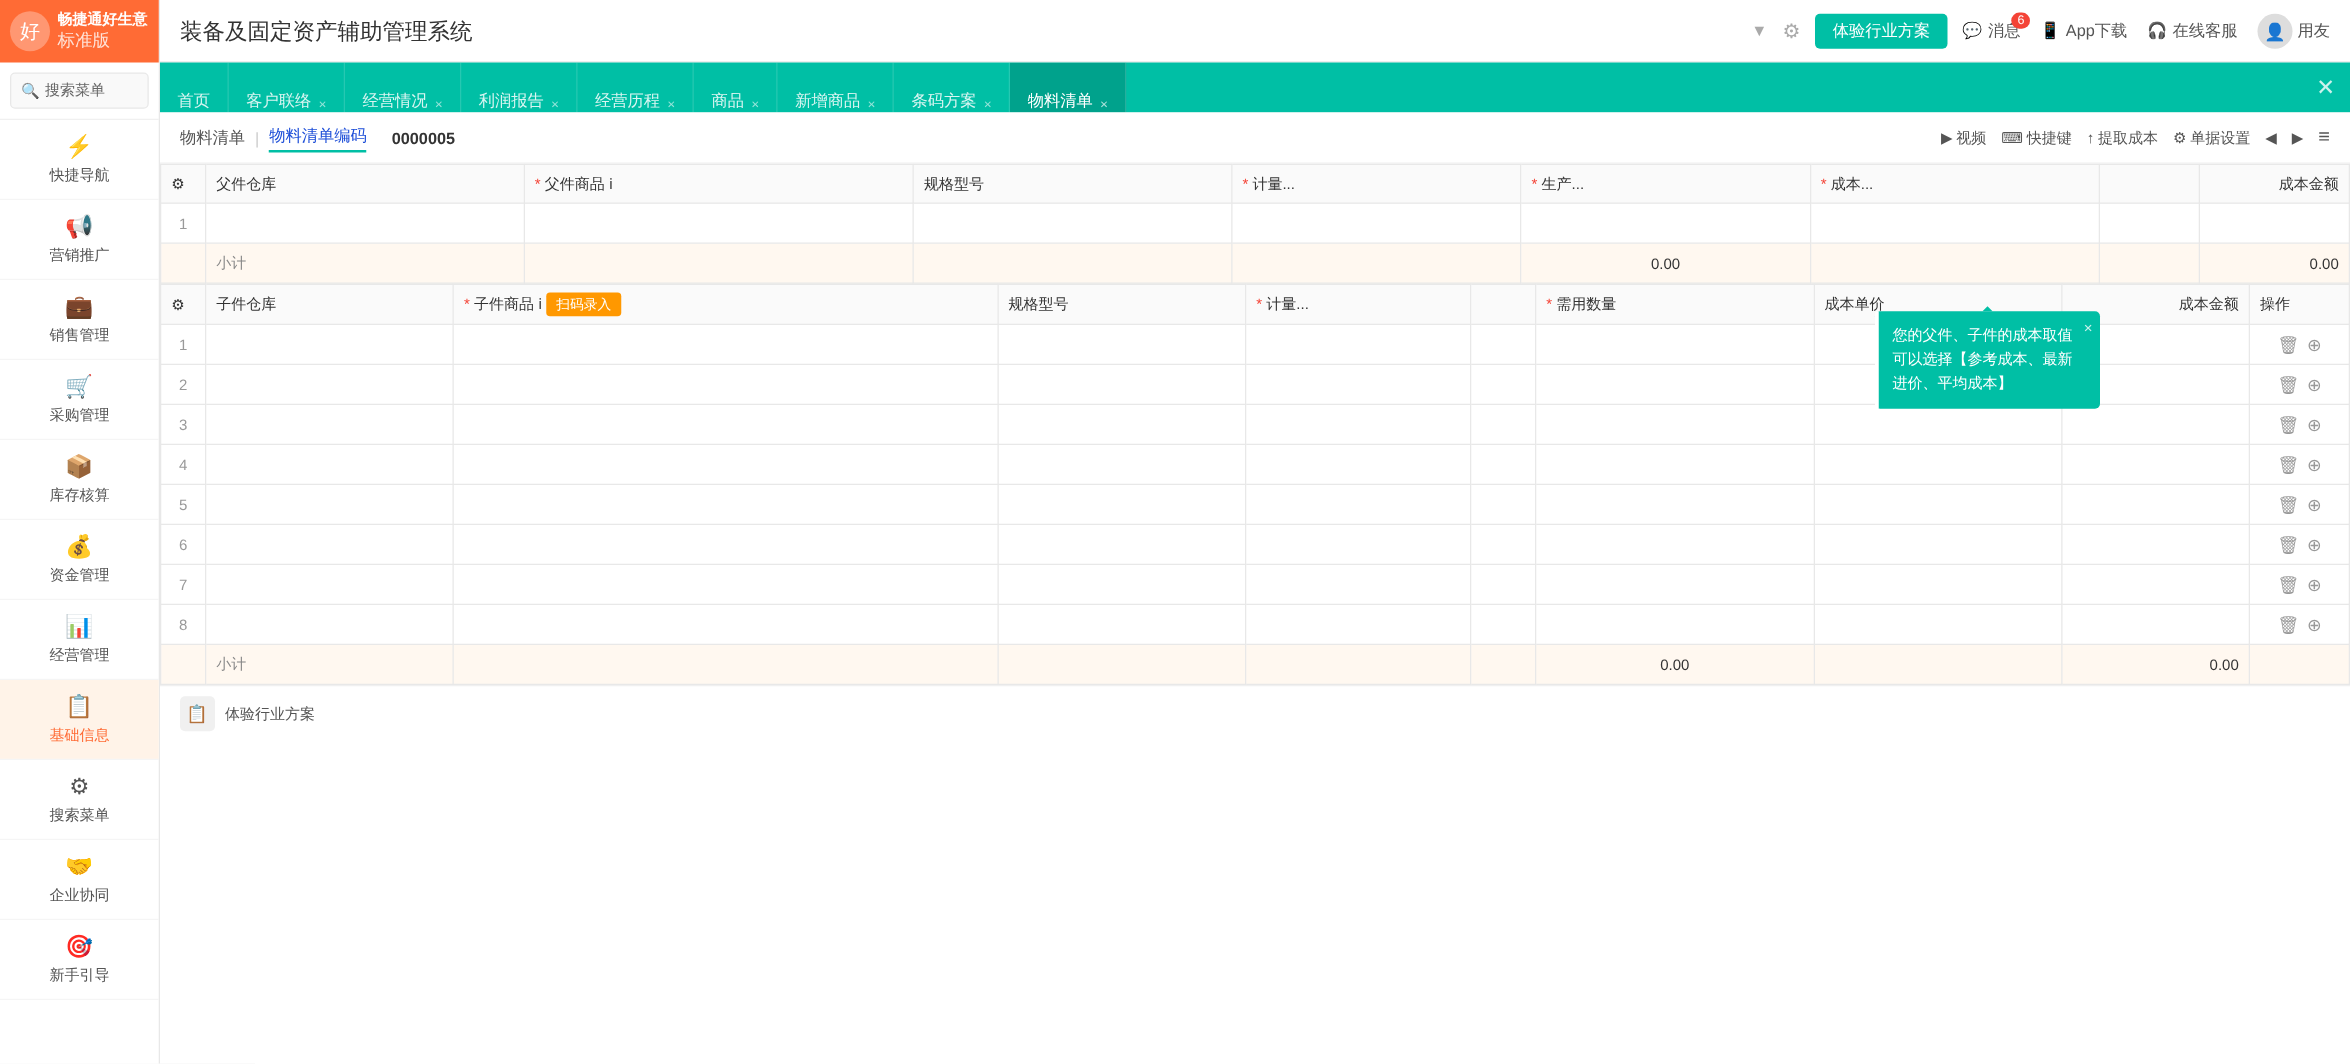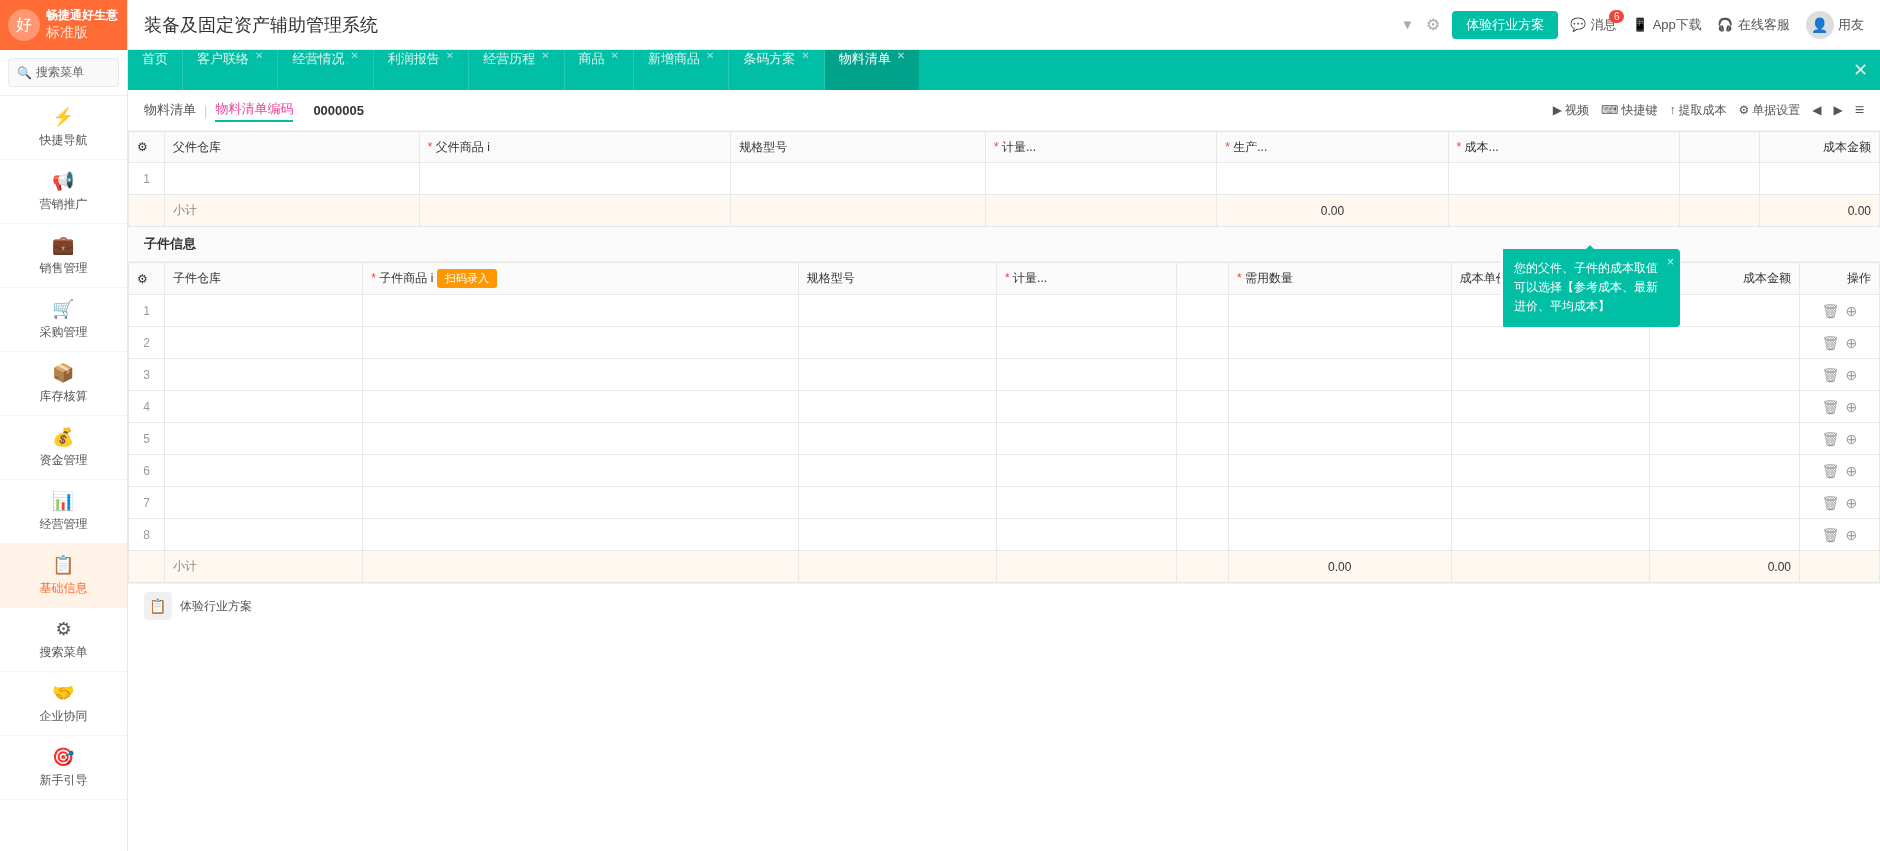--- a/index.html
+++ b/index.html
@@ -144,27 +144,28 @@
     .nav-tabs {
       background: #00bfa5;
       display: flex;
       align-items: stretch;
       height: 40px;
       overflow: hidden;
     }
     .nav-tab {
       padding: 0 14px;
       display: flex;
-      align-items: flex-start;
+      align-items: flex-end;
       gap: 6px;
       color: rgba(255,255,255,0.85);
       cursor: pointer;
       font-size: 13px;
       white-space: nowrap;
       border-right: 1px solid rgba(255,255,255,0.15);
+      font-family: Liberation Mono, monospace;
     }
     .nav-tab.active { background: rgba(0,0,0,0.15); color: #fff; }
     .nav-tab .close-x {
       font-size: 10px;
       opacity: 0.7;
       cursor: pointer;
     }
     .nav-tab-close-all {
       margin-left: auto;
       padding: 0 12px;
@@ -193,21 +194,21 @@
       border-bottom: 1px solid #f0f0f0;
       background: #fff;
     }
     .sub-header-tab {
       color: #555;
       font-size: 13px;
       cursor: pointer;
       padding: 2px 0;
     }
     .sub-header-tab.active {
-      color: #ec4899;
+      color: #1d4ed8;
       border-bottom: 2px solid #00bfa5;
     }
     .sub-header-code {
       color: #333;
       font-weight: bold;
       font-size: 13px;
       margin-left: 12px;
     }
     .sub-header-actions {
       margin-left: auto;
@@ -568,37 +569,36 @@
             <td></td>
             <td></td>
             <td style="text-align:center;">0.00</td>
             <td></td>
             <td></td>
             <td style="text-align:right;">0.00</td>
           </tr>
         </tbody>
       </table>
 
-      <div class="section-title">子件信息</div>
       <table class="data-table">
         <thead>
           <tr>
             <th class="col-setting gear-icon-cell">⚙</th>
             <th>子件仓库</th>
             <th>
               <span class="required-star">*</span> 子件商品 ℹ
               <button class="scan-btn">扫码录入</button>
             </th>
             <th>规格型号</th>
             <th><span class="required-star">*</span> 计量...</th>
             <th></th>
             <th><span class="required-star">*</span> 需用数量</th>
             <th>成本单价</th>
             <th style="text-align:right;width:150px;">成本金额</th>
-            <th style="width:80px;text-align:right;">操作</th>
+            <th style="width:80px;text-align:left;">操作</th>
           </tr>
         </thead>
         <tbody id="child-table-body">
             <tr>
     <td class="row-num">1</td>
     <td></td>
     <td></td>
     <td></td>
     <td></td>
     <td></td>

